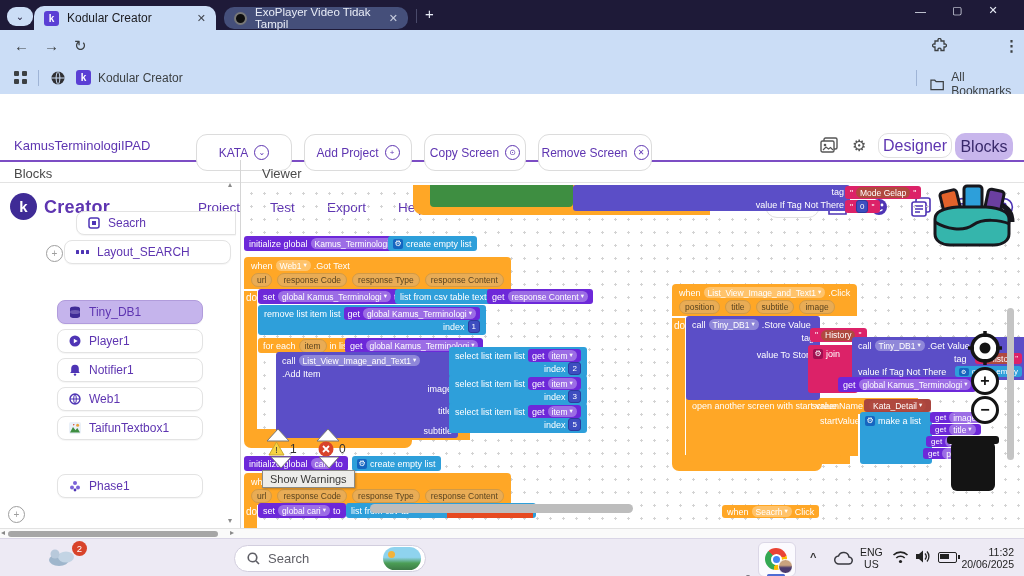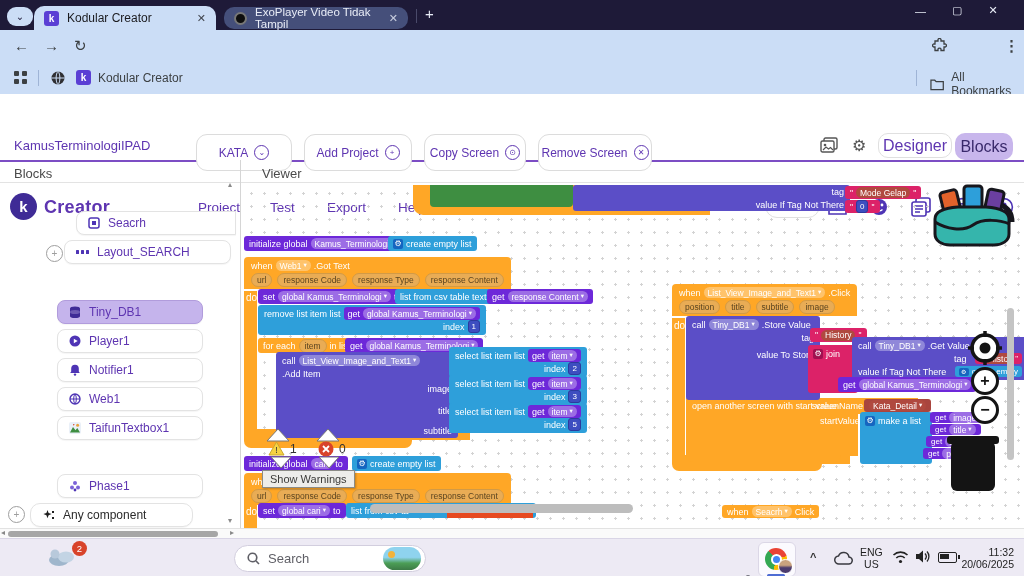--- a/index.html
+++ b/index.html
@@ -288,30 +288,20 @@
         <g fill="#7A63D8">
           <circle cx="6" cy="3" r="2"></circle>
           <circle cx="3" cy="7.5" r="2"></circle>
           <circle cx="9" cy="7.5" r="2"></circle>
           <circle cx="6" cy="10" r="1.4" fill="#4E34B5"></circle>
         </g>
       </svg>
     <span>Phase1</span>
   </div>
   <span class="plusc" style="left:8px;top:506px">+</span>
-  <div class="si" style="left:30px;top:503px;width:163px;border-radius:10px">
-    <svg width="13" height="13" viewBox="0 0 13 13">
-        <path d="M5.5 1l1.1 3 3 1.1-3 1.1-1.1 3-1.1-3-3-1.1 3-1.1z" fill="#1f1f1f"></path>
-        <g fill="#1f1f1f">
-          <rect x="10" y="2" width="2" height="2"></rect>
-          <rect x="10" y="8" width="2" height="2"></rect>
-        </g>
-      </svg>
-    <span style="color:#2b2b2b">Any component</span>
-  </div>
   <span class="abs" style="left:228px;top:516px;font-size:8px;color:#8a8a8a">▾</span>
 
   <div class="canvas"></div>
 
   <div class="abs" style="left:413px;top:185px;width:297px;height:30px;background:#FFA726;border-radius:0 0 0 10px;z-index:2"></div>
   <div class="abs" style="left:430px;top:185px;width:143px;height:22px;background:#3E8E41;border-radius:0 0 4px 4px;z-index:3"></div>
   <div class="b2 c-cp" style="left:573px;top:185px;width:265px;height:26px;padding:0 6px">
     <div class="r rt" style="height:13px">
         <span>tag</span>
       </div>

